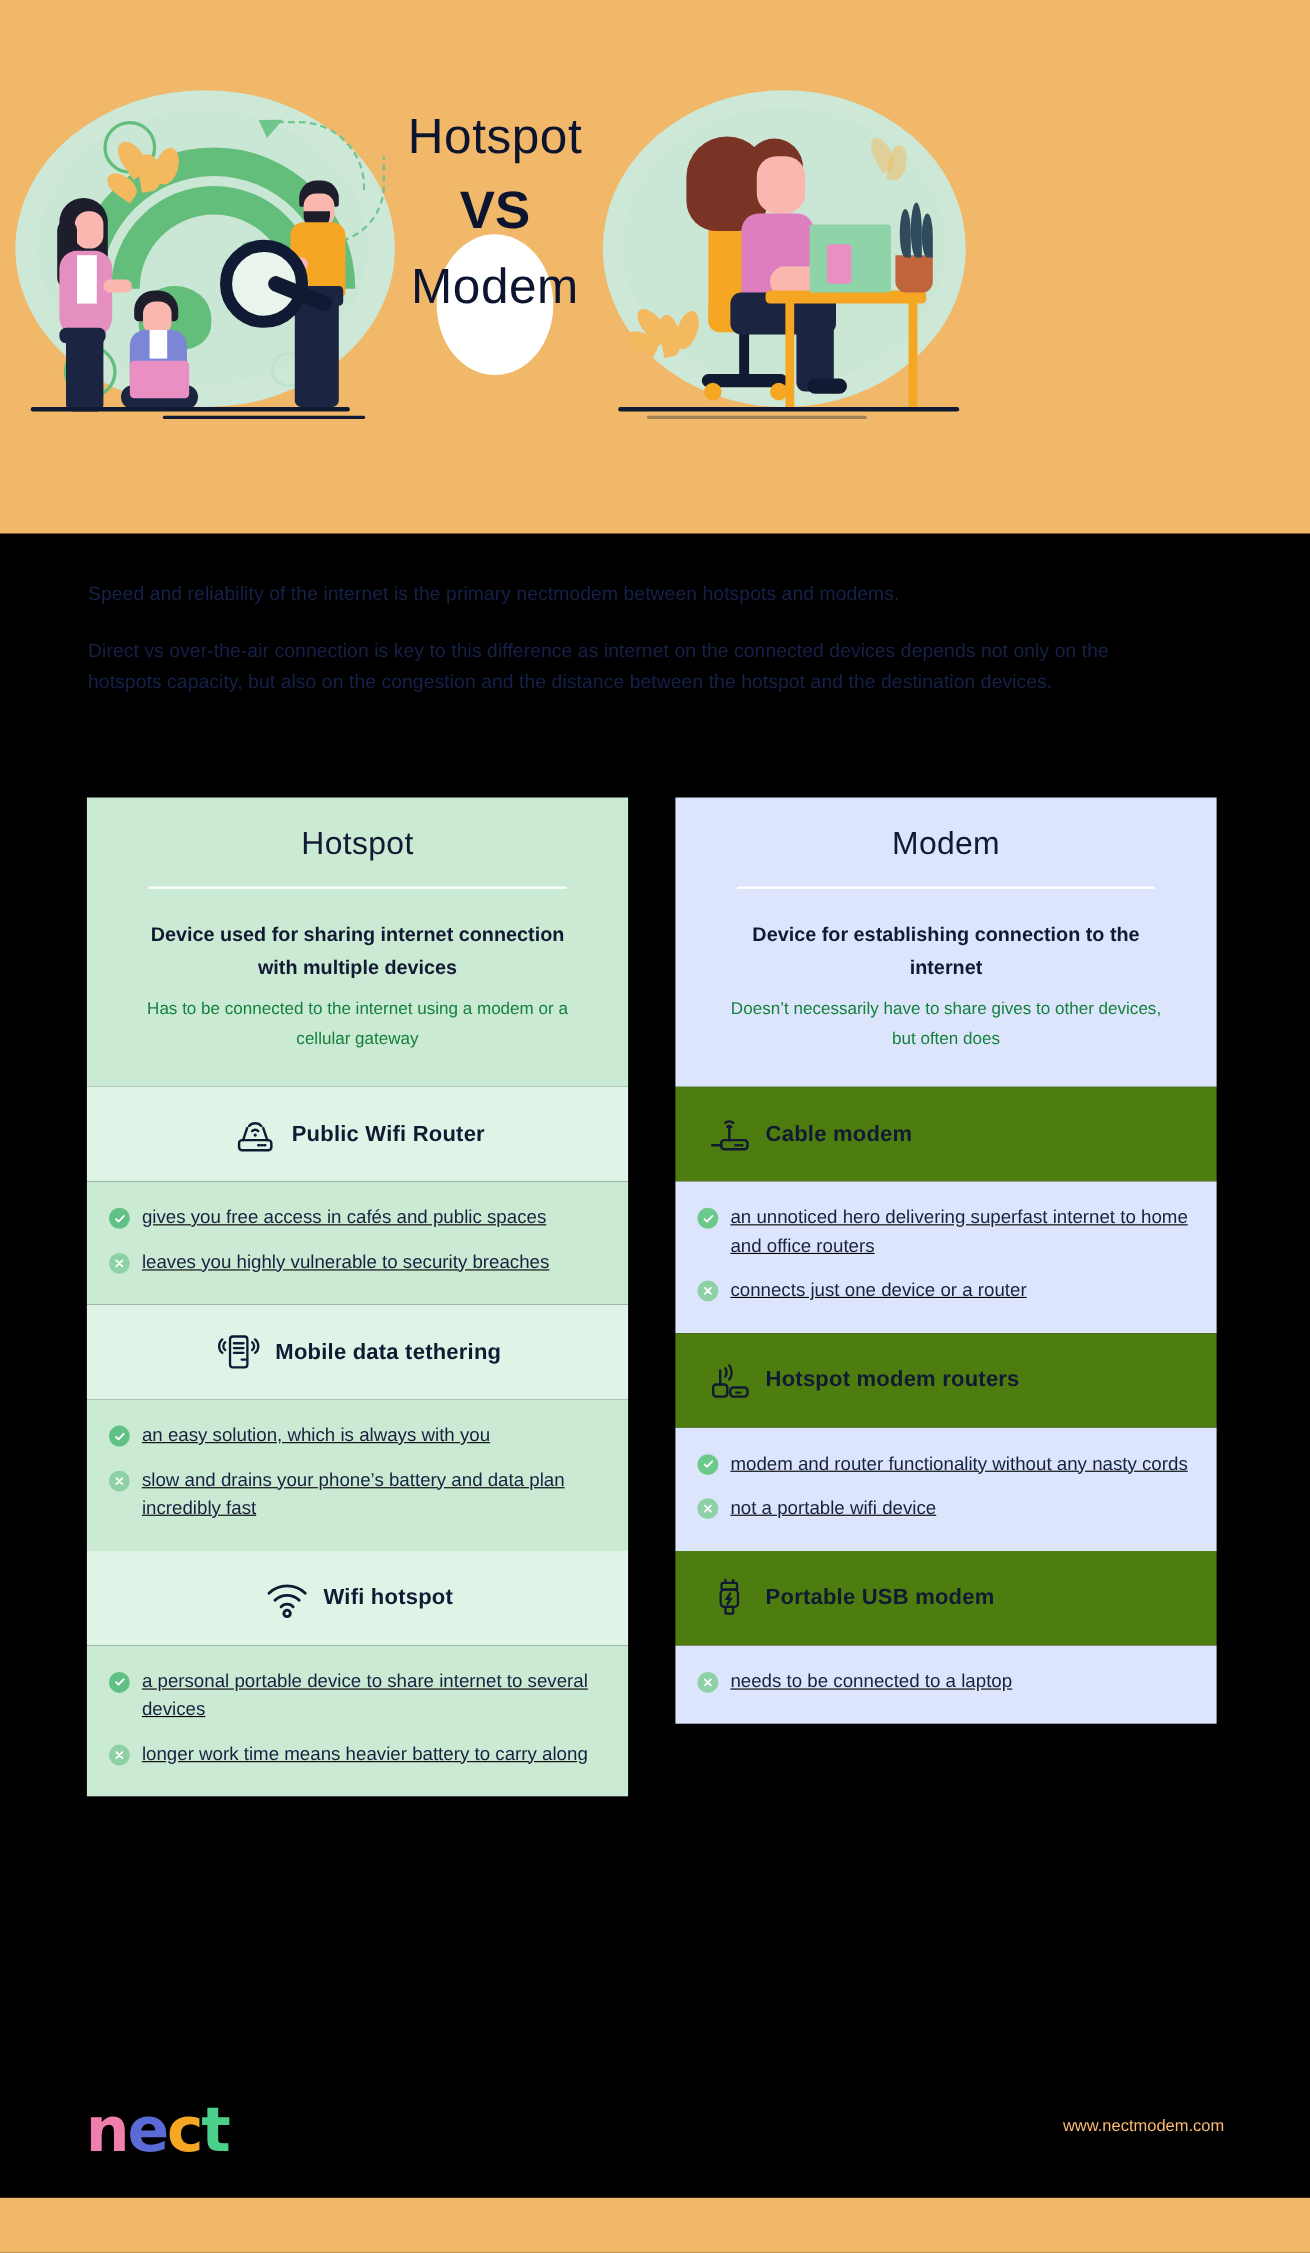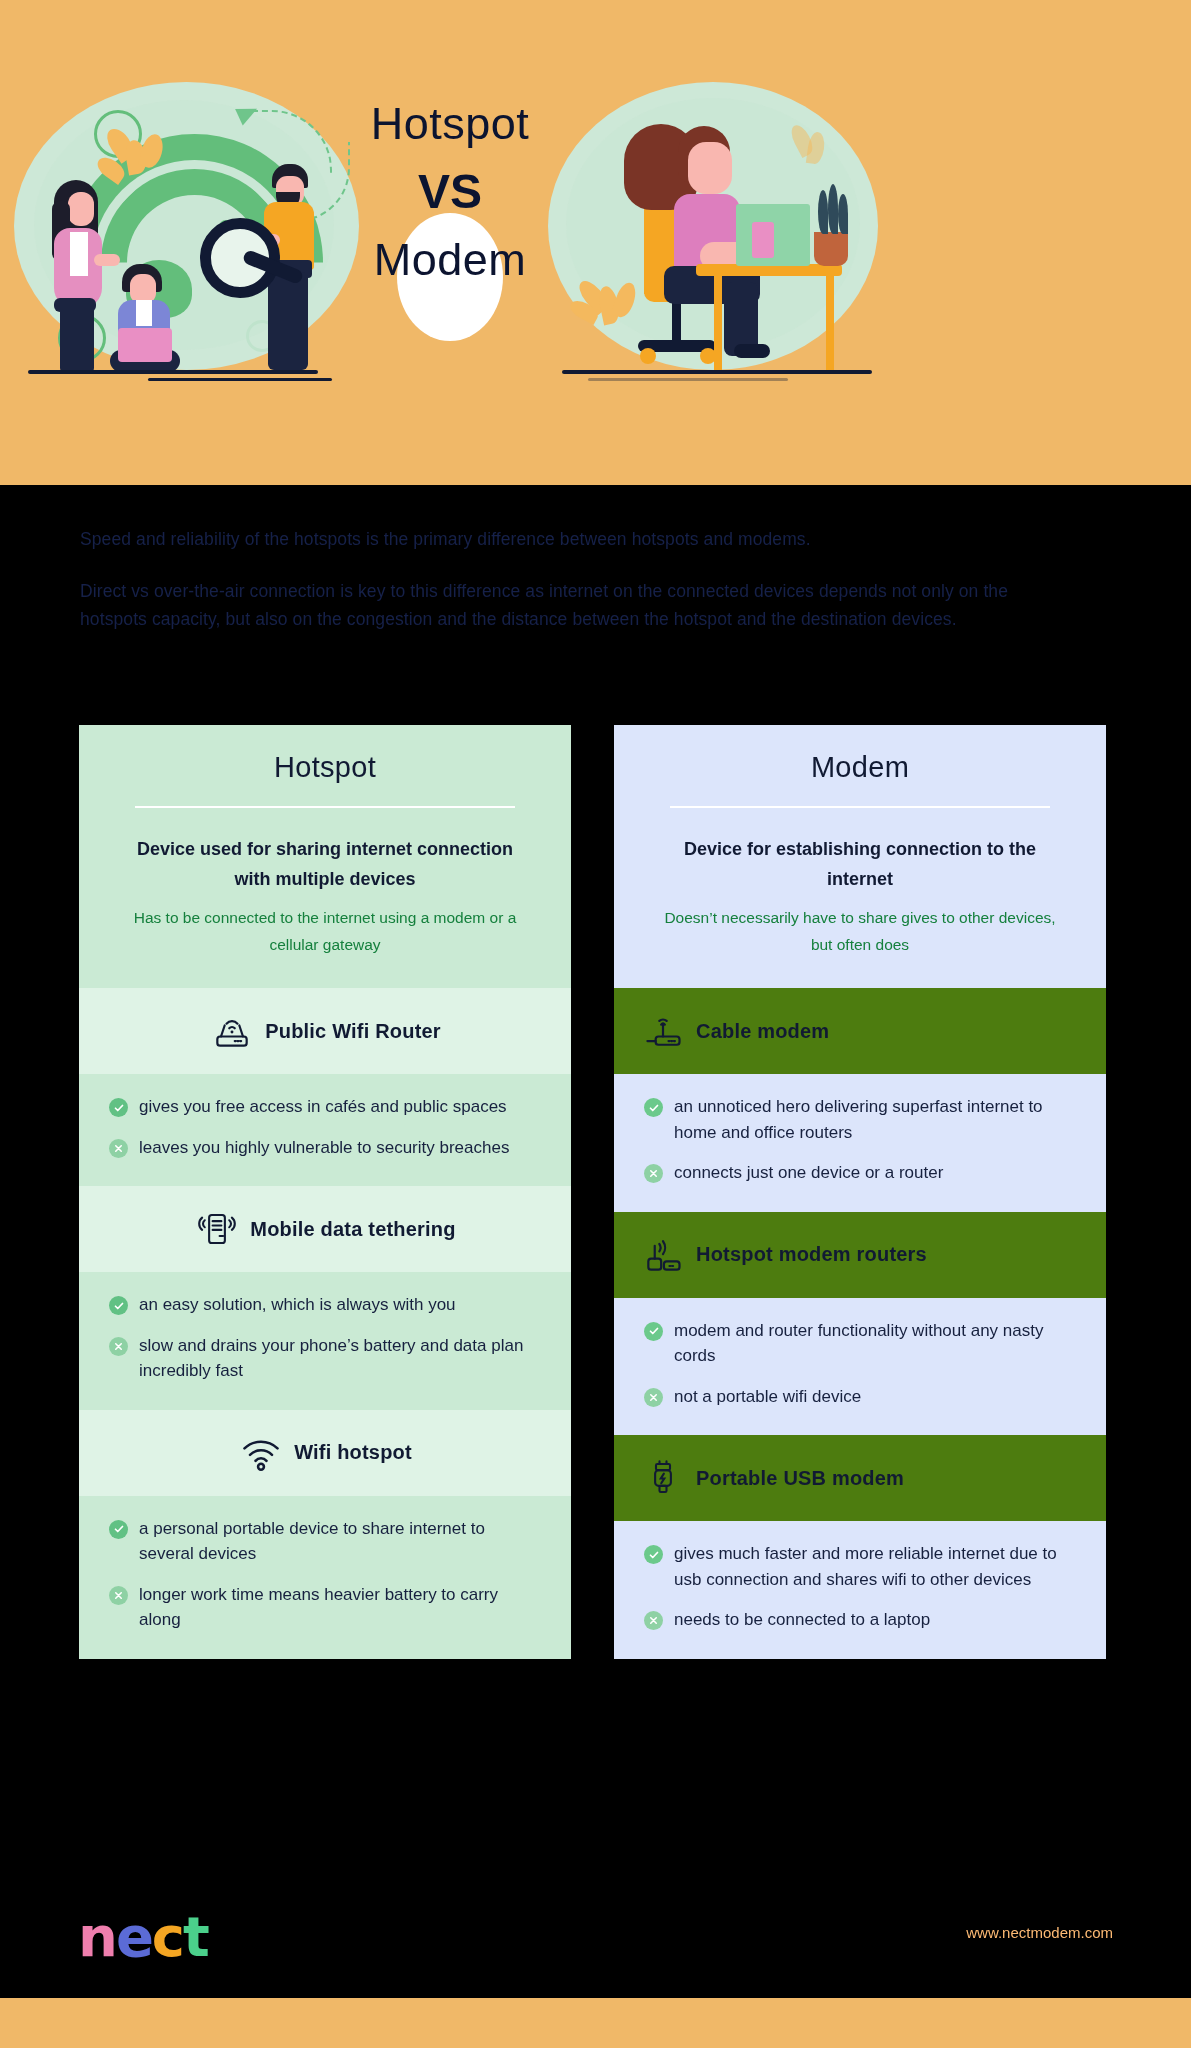--- a/index.html
+++ b/index.html
@@ -90,21 +90,21 @@
   .card-head{padding:26px 34px 30px;text-align:center;}
   .card-title{font-size:29px;font-weight:400;color:#111A33;letter-spacing:.3px;}
   .card-rule{height:2px;background:#ffffff;margin:22px 22px 26px;}
   .card-sub{font-size:18px;font-weight:700;color:#111A33;line-height:30px;margin:0 14px;}
   .card-note{font-size:15.5px;color:#15803d;line-height:27px;margin:10px 10px 0;}
 
   .sec-head{display:flex;align-items:center;padding:14px 26px;min-height:58px;}
   .sec-icon{width:46px;height:46px;flex:0 0 46px;margin-right:10px;display:flex;align-items:center;justify-content:center;}
   .sec-name{font-size:20px;font-weight:700;color:#111A33;letter-spacing:.2px;}
 
-  .bullets{padding:20px 30px 26px;}
+  .bullets{padding:20px 20px 26px;text-decoration:underline;}
   .bullet{display:flex;align-items:flex-start;margin-bottom:15px;}
   .bullet:last-child{margin-bottom:0;}
   .bdot{width:19px;height:19px;flex:0 0 19px;border-radius:50%;margin-right:11px;margin-top:4px;
         display:flex;align-items:center;justify-content:center;}
   .bdot svg{display:block;}
   .btext{font-size:17px;line-height:25.5px;color:#17213F;}
 
   
   .col-left .card-head{background:#CAEAD4;}
   .col-left .sec-head{background:#DFF3E6;justify-content:center;}
@@ -235,21 +235,21 @@
 
   <div class="title-wrap">
     <div class="vs-circle"></div>
     <div class="t-line">Hotspot</div>
     <div class="t-vs">VS</div>
     <div class="t-line">Modem</div>
   </div>
 </div>
 
 <div class="intro">
-  <p>Speed and reliability of the hotspots is the primary difference between hotspots and modems.</p>
+  <p>Speed and reliability of the internet is the primary nectmodem between hotspots and modems.</p>
   <p class="second">Direct vs over-the-air connection is key to this difference as internet on the connected devices depends not only on the hotspots capacity, but also on the congestion and the distance between the hotspot and the destination devices.</p>
 </div>
 
 <div class="cols">
   <div class="col col-left" id="col0">
       <div class="card-head">
           <div class="card-title">Hotspot</div>
           <div class="card-rule"></div>
           <div class="card-sub">Device used for sharing internet connection with multiple devices</div>
           <div class="card-note">Has to be connected to the internet using a modem or a cellular gateway</div>
@@ -424,28 +424,20 @@
       <path d="M20 8V5M28 8V5"></path>
       <rect x="15" y="15" width="18" height="18" rx="4"></rect>
       <path d="M25 19l-3.5 5.5h4L22 30"></path>
       <rect x="20" y="33" width="8" height="7" rx="1.5"></rect>
     </svg>
         </span>
             <span class="sec-name">Portable USB modem</span>
           </div>
       <div class="bullets">
         <div class="bullet">
-              <span class="bdot ok">
-            <svg viewBox="0 0 24 24" width="12" height="12">
-              <path d="M5 12.5l4.5 4.5L19 7" fill="none" stroke="#ffffff" stroke-width="3.4" stroke-linecap="round" stroke-linejoin="round"></path>
-            </svg>
-          </span>
-              <span class="btext">gives much faster and more reliable internet due to usb connection and shares wifi to other devices</span>
-            </div>
-        <div class="bullet">
               <span class="bdot no">
             <svg viewBox="0 0 24 24" width="11" height="11">
               <path d="M6 6l12 12M18 6L6 18" fill="none" stroke="#ffffff" stroke-width="3.4" stroke-linecap="round"></path>
             </svg>
           </span>
               <span class="btext">needs to be connected to a laptop</span>
             </div>
       </div>
     </div>
 </div>

